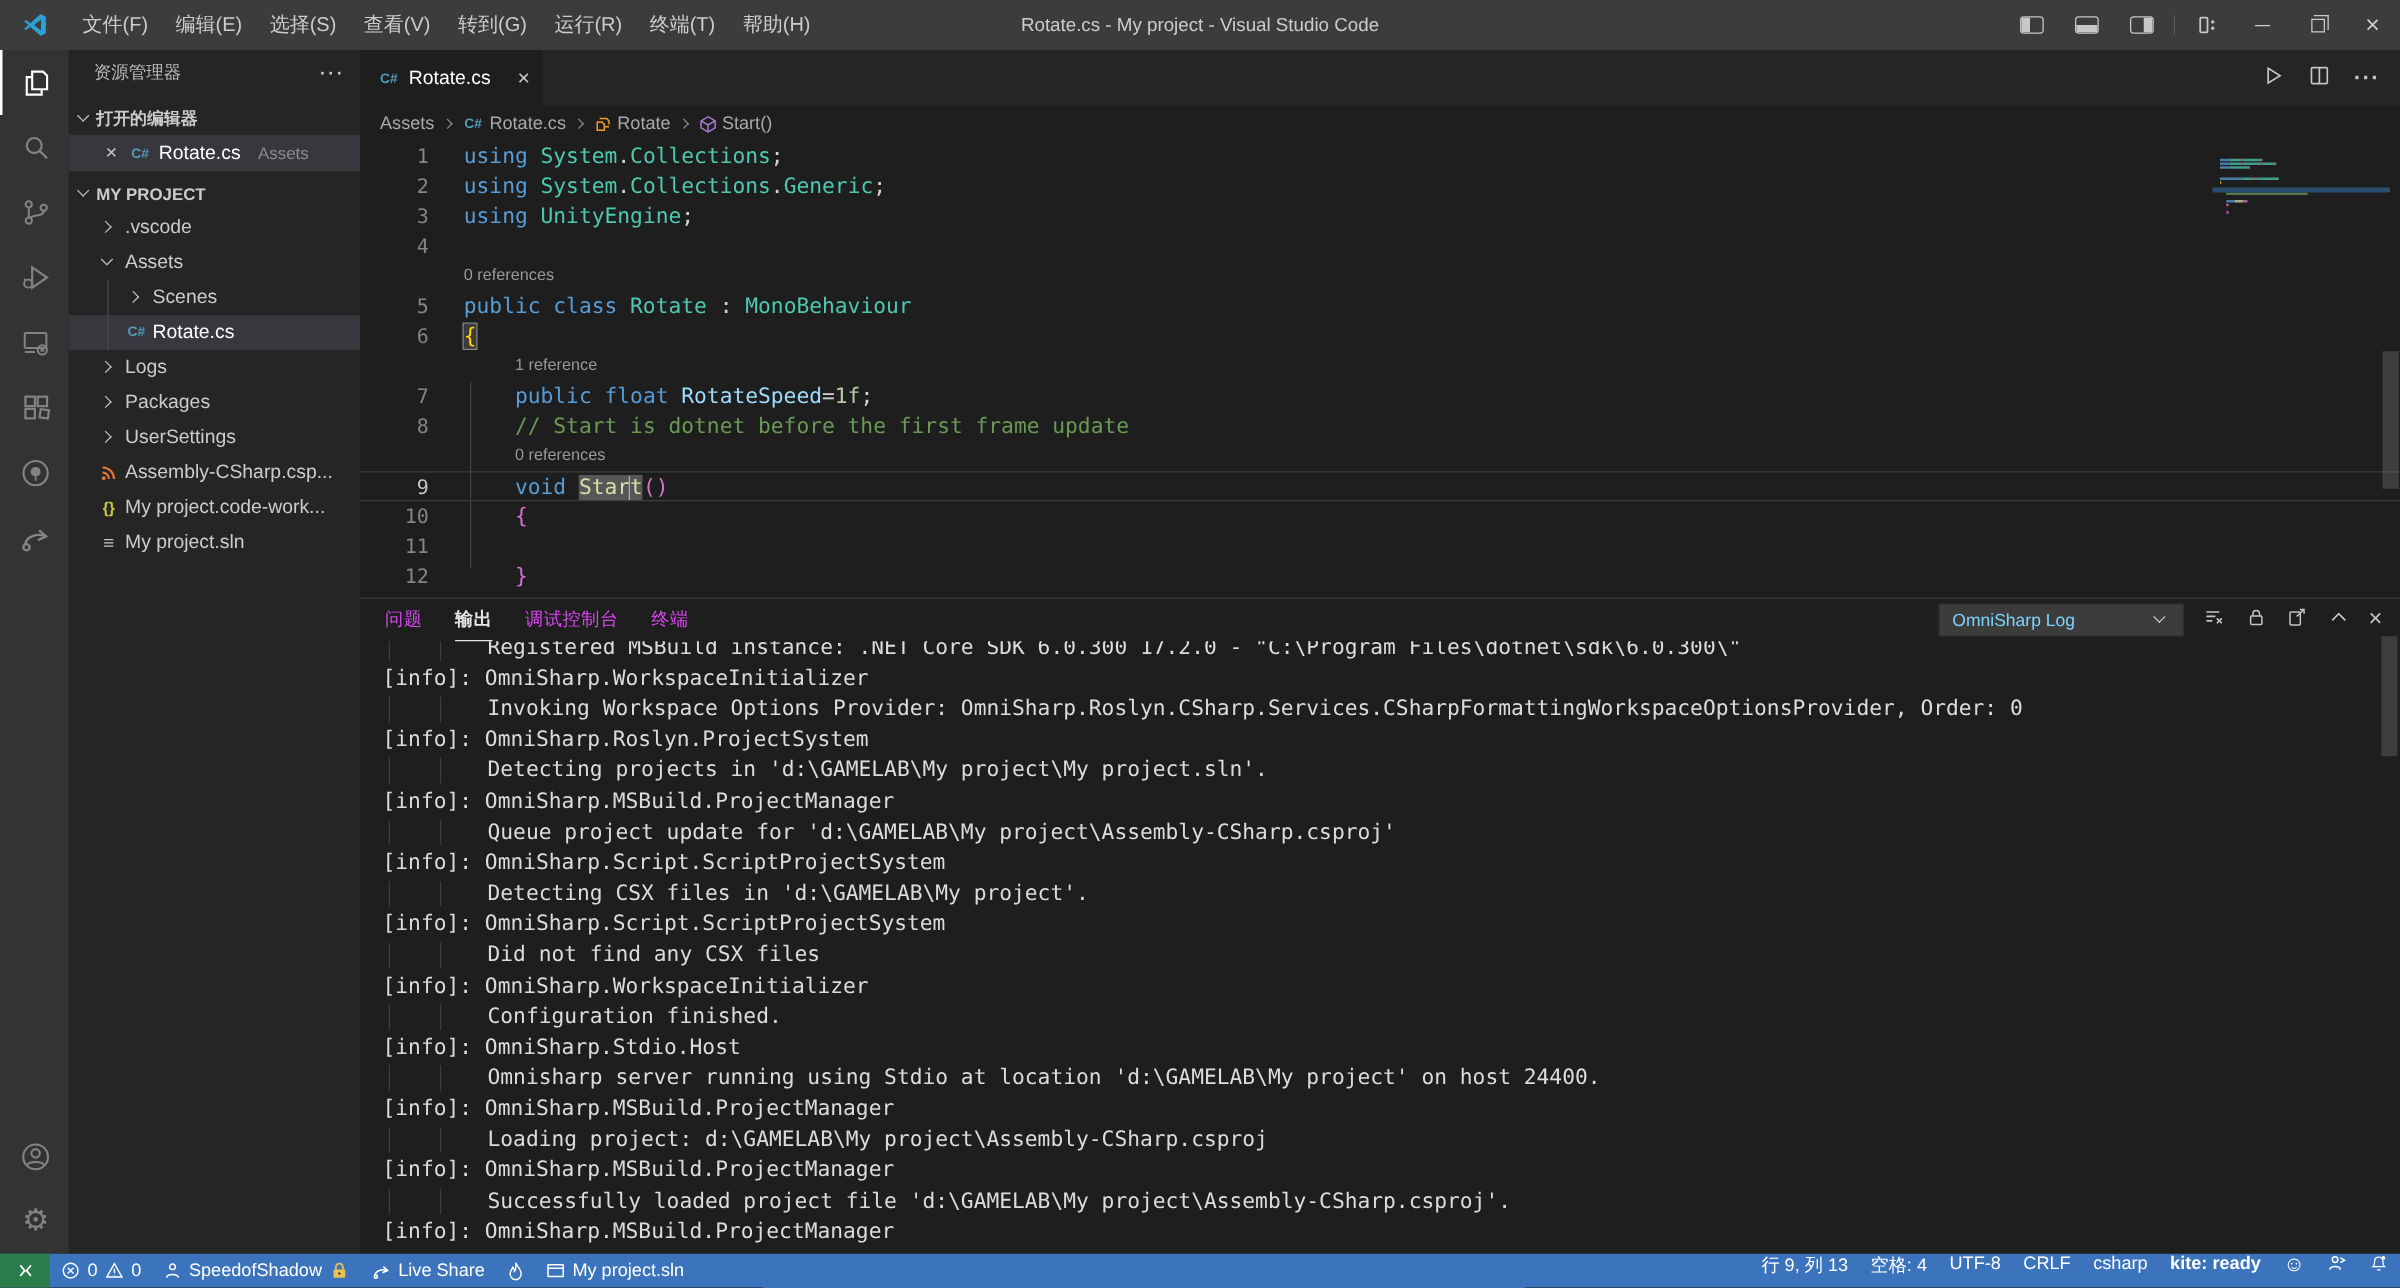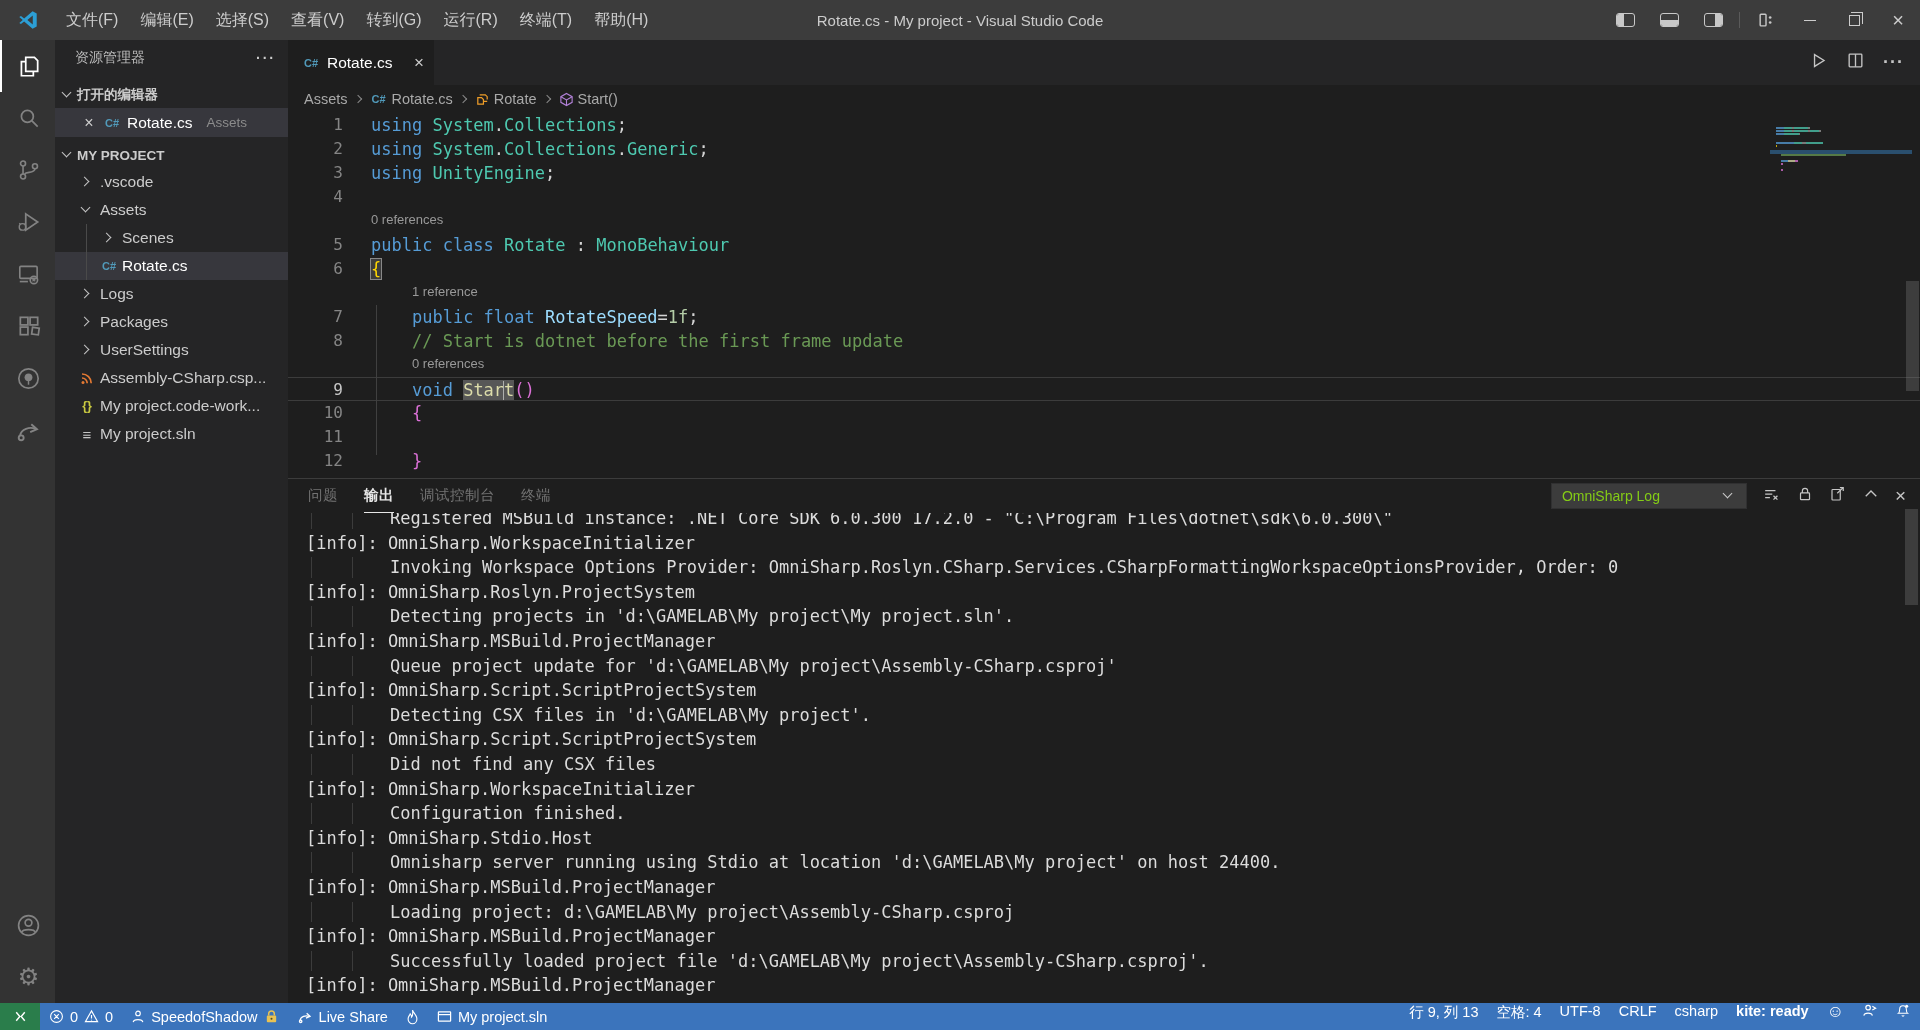--- a/index.html
+++ b/index.html
@@ -83,24 +83,24 @@
   .minimap{position:absolute;right:16px;top:4px;width:128px;}
   .mrow{height:2px;margin-bottom:1px;white-space:nowrap;font-size:0;position:relative;}
   .mseg{display:inline-block;height:2px;opacity:.75;}
   .mcur{position:absolute;left:-6px;right:-8px;height:4px;background:#2a4f6e;}
   .ed-scroll-thumb{position:absolute;right:1px;top:168px;width:13px;height:110px;background:rgba(121,121,121,.35);}
 
   
   .panel{position:absolute;left:288px;top:478px;right:0;height:525px;background:#1e1e1e;border-top:1px solid #3c3c3c;z-index:10;}
   .p-header{height:34px;display:flex;align-items:center;padding:0 14px 0 20px;}
   .p-tabs{display:flex;align-items:stretch;height:100%;}
-  .p-tab{margin-right:26px;font-size:14.5px;color:#737373;display:flex;align-items:center;border-bottom:1.5px solid transparent;letter-spacing:.5px;}
+  .p-tab{margin-right:26px;font-size:14.5px;color:#d946ef;display:flex;align-items:center;border-bottom:1.5px solid transparent;letter-spacing:.5px;}
   .p-tab.active{color:#e7e7e7;border-bottom-color:#e7e7e7;font-weight:bold;}
   .p-right{margin-left:auto;display:flex;align-items:center;gap:15px;color:#c5c5c5;}
-  .channel{background:#3c3c3c;border:1px solid #303031;color:#84cc16;font-size:14px;height:26px;display:flex;align-items:center;padding:0 10px;width:196px;}
+  .channel{background:#3c3c3c;border:1px solid #303031;color:#7dd3fc;font-size:14px;height:26px;display:flex;align-items:center;padding:0 10px;width:196px;}
   .channel .chev{margin-left:auto;margin-right:0;}
   .channel .chev::before{border-color:#cccccc;}
   .p-close{font-size:19px;}
   .p-content{position:absolute;left:18px;right:30px;top:34px;bottom:0;overflow:hidden;
     font-family:"DejaVu Sans Mono","Liberation Mono",monospace;font-size:17px;line-height:24.6px;color:#dcdcdc;}
   #log{margin-top:-7px;}
   .log-line{white-space:pre;position:relative;}
   .log-line.ind{padding-left:84px;}
   .log-line.ind::before{content:"";position:absolute;left:5px;top:2px;bottom:2px;width:1px;background:#3c3c3c;}
   .log-line.ind::after{content:"";position:absolute;left:46px;top:2px;bottom:2px;width:1px;background:#3c3c3c;}

